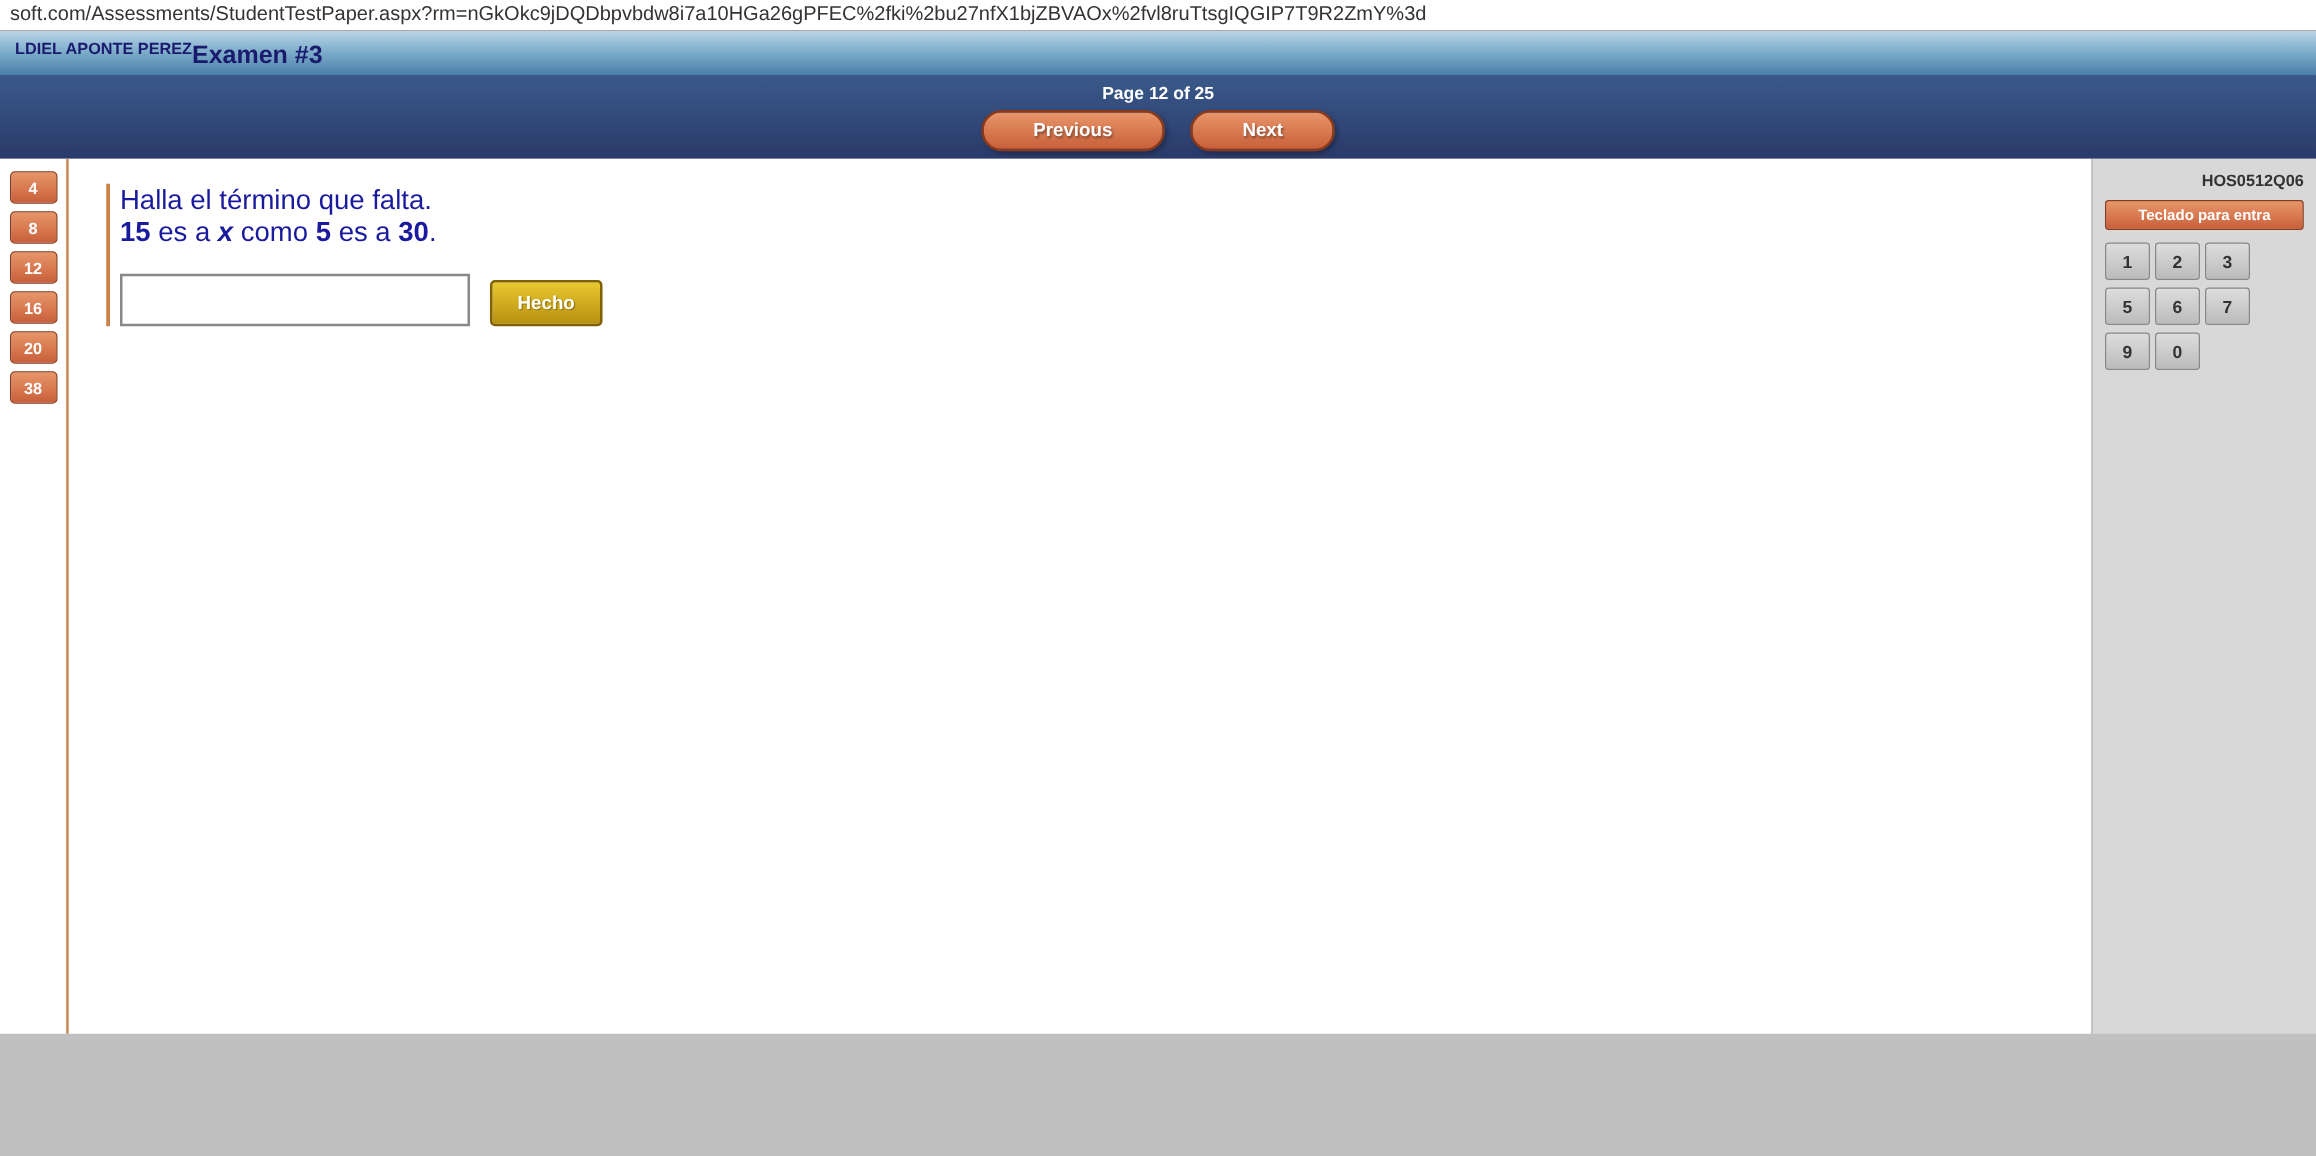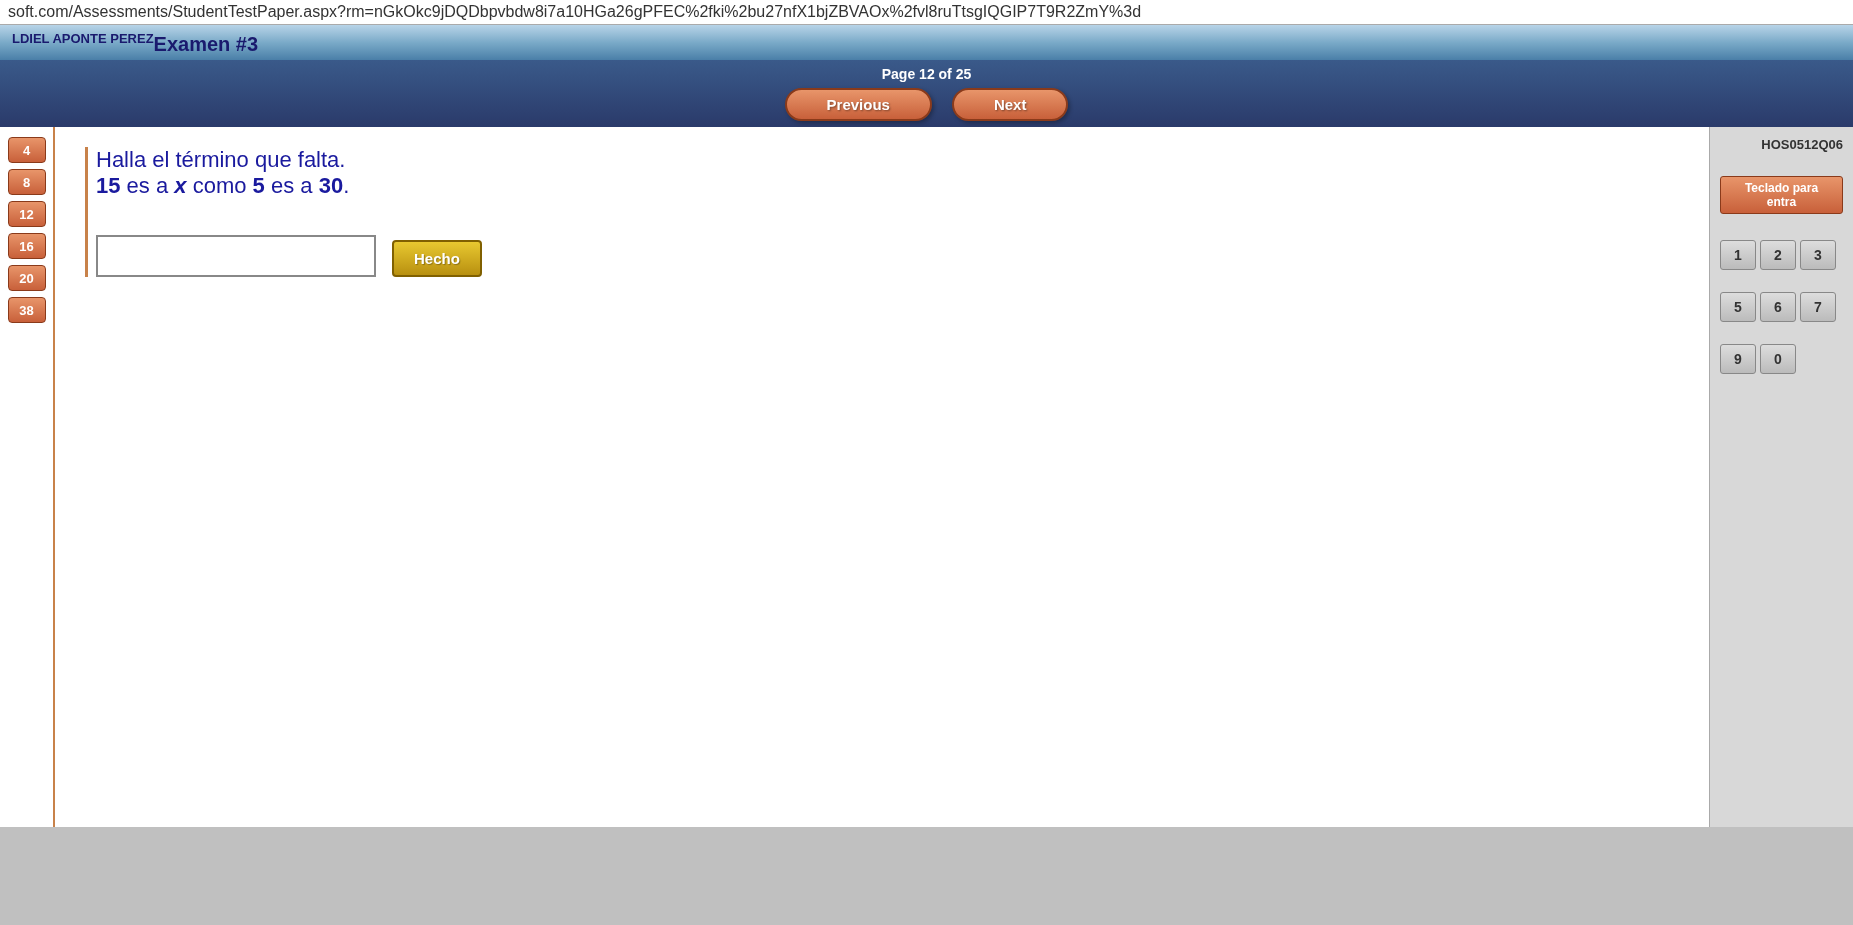--- a/index.html
+++ b/index.html
@@ -127,21 +127,21 @@
 
     .question-text {
       font-size: 22px;
       color: #1a1a9e;
       margin-bottom: 0;
     }
 
     .question-equation {
       font-size: 22px;
       color: #1a1a9e;
-      margin-bottom: 36px;
+      margin-bottom: 20px;
     }
 
     .question-equation .italic {
       font-style: italic;
     }
 
     .question-equation .bold {
       font-weight: bold;
     }
 
@@ -168,27 +168,27 @@
       color: white;
       font-size: 15px;
       font-weight: bold;
       padding: 8px 20px;
       cursor: pointer;
       text-shadow: 1px 1px 1px rgba(0,0,0,0.3);
     }
 
     
     .keypad-area {
-      width: 144px;
+      width: 180px;
       background: #d8d8d8;
       border-left: 1px solid #aaa;
       padding: 10px;
       display: flex;
       flex-direction: column;
-      gap: 22px;
+      gap: 6px;
     }
 
     .keypad-id {
       font-size: 13px;
       font-weight: bold;
       color: #333;
       text-align: right;
       margin-bottom: 2px;
     }
 

